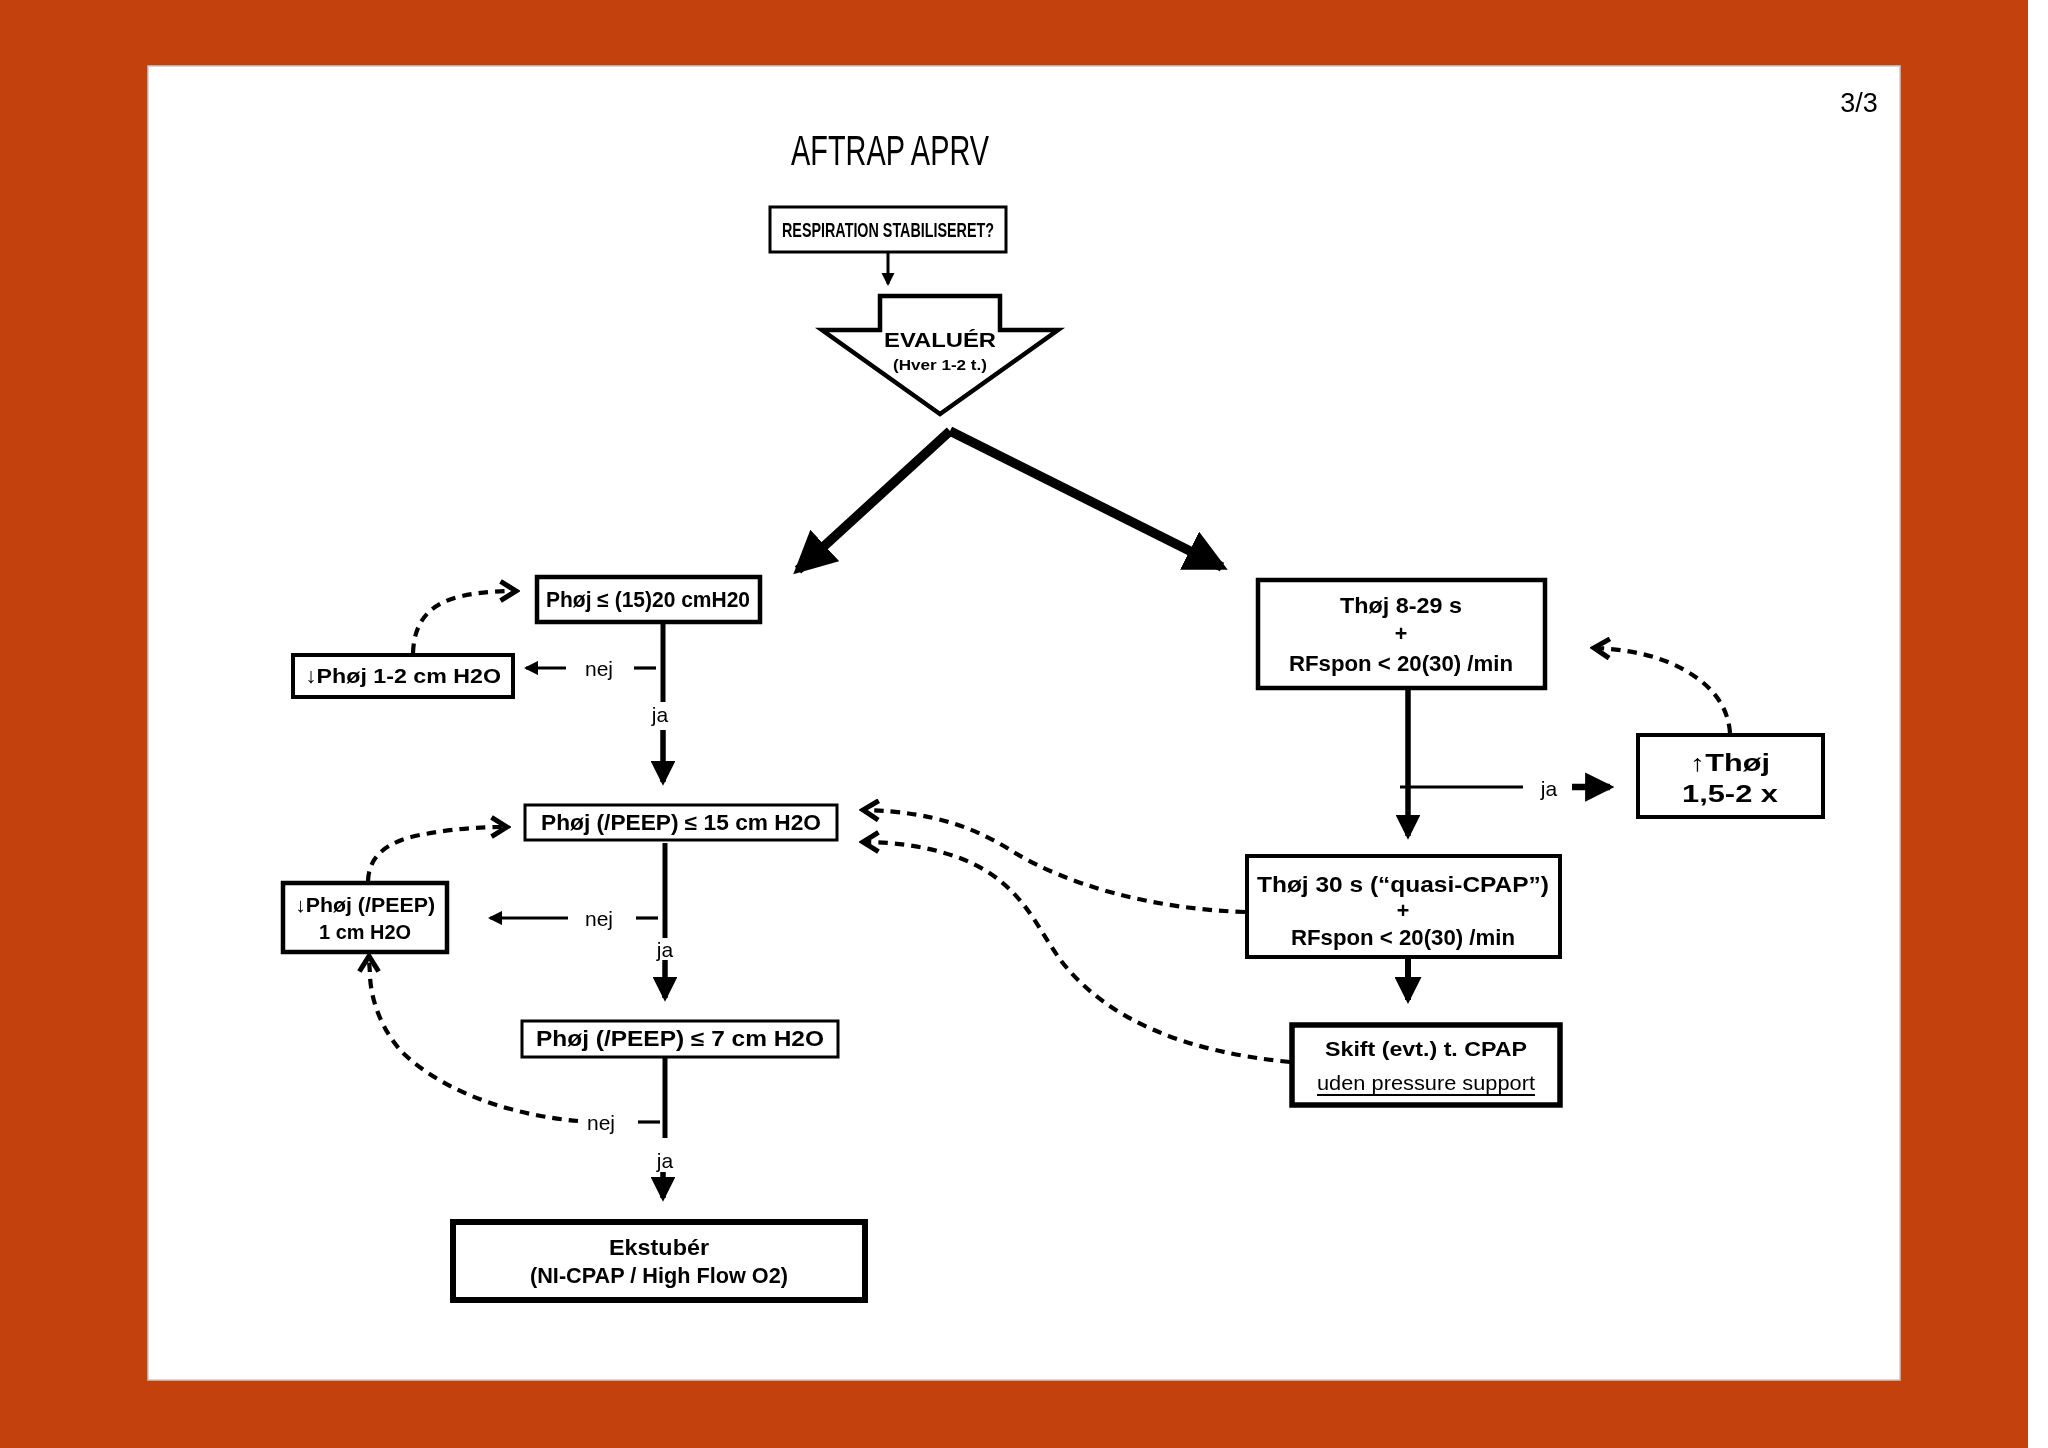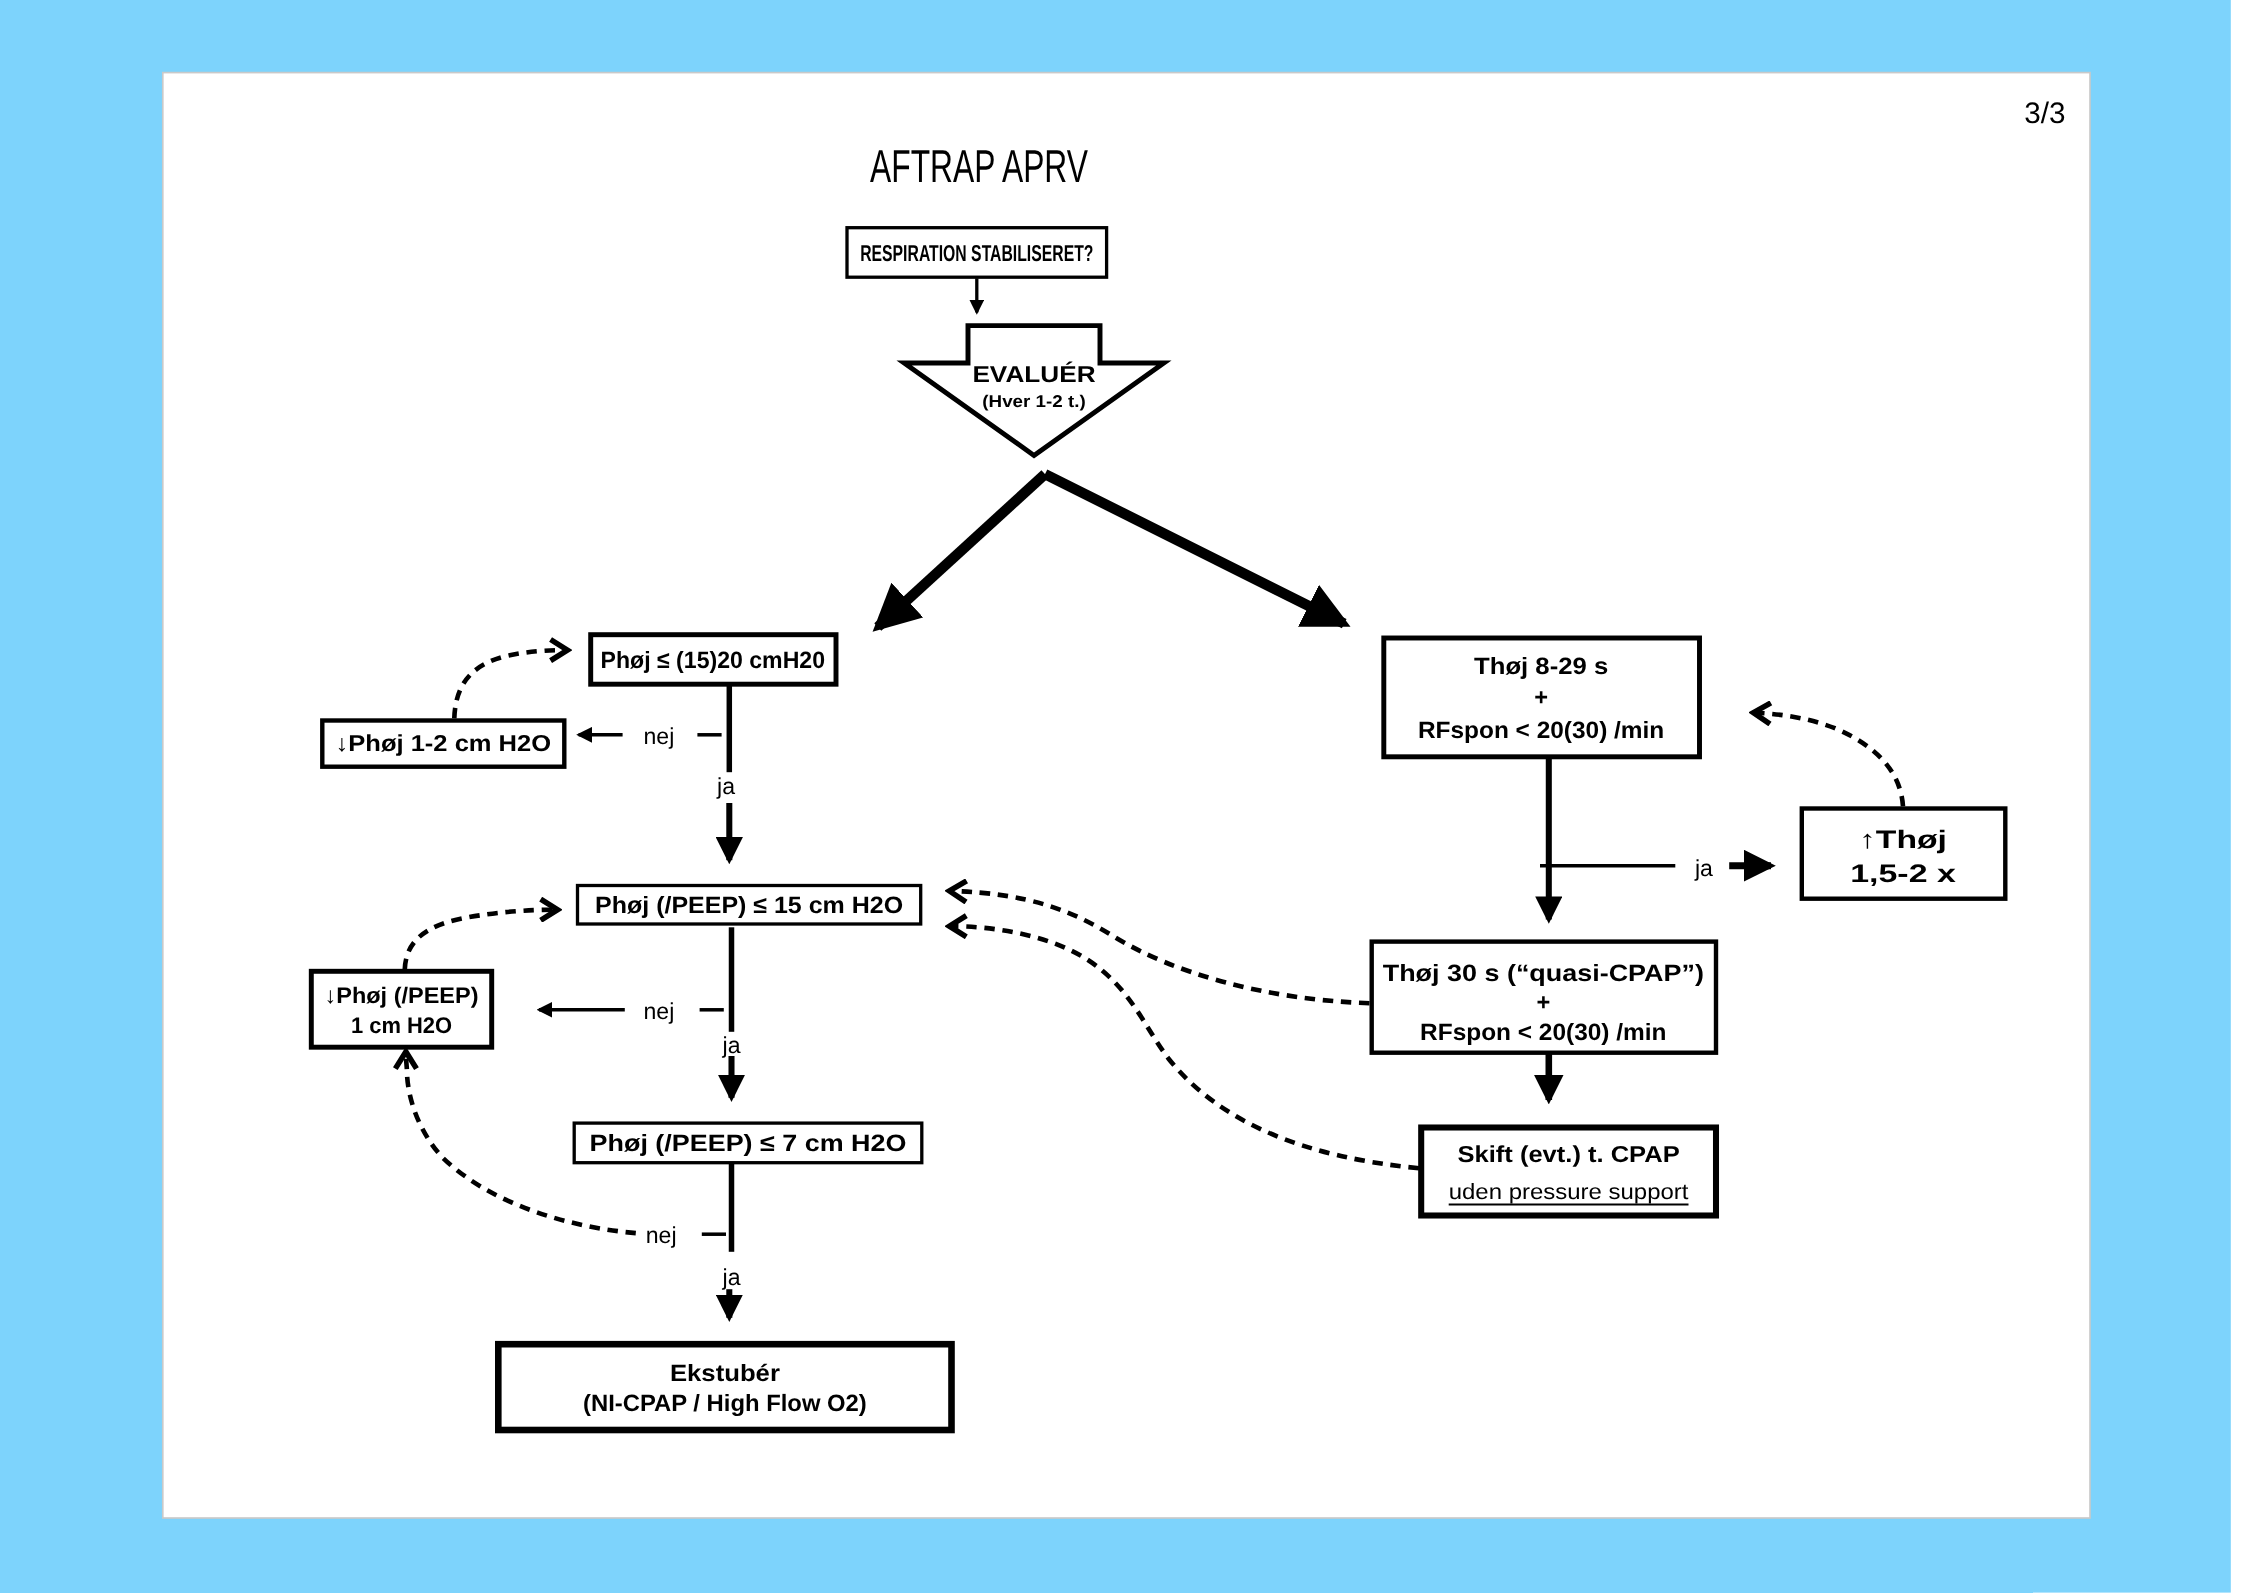--- a/index.html
+++ b/index.html
@@ -1,16 +1,16 @@
 <!DOCTYPE html>
 <html><head>
 <meta charset="utf-8">
 <style>
   html,body{margin:0;padding:0;background:#ffffff;}
-  .stage{width:2028px;height:1448px;position:relative;background:#7dd3fc;}
+  .stage{width:2028px;height:1448px;position:relative;background:#c2410c;}
   svg{display:block;}
   .box{fill:#ffffff;stroke:#000000;}
   .t{font-family:"Liberation Sans","DejaVu Sans",sans-serif;font-weight:bold;fill:#000;}
   .tr{font-family:"Liberation Sans","DejaVu Sans",sans-serif;font-weight:normal;fill:#000;}
   .ln{stroke:#000;fill:none;}
   .dot{stroke:#000;fill:none;stroke-dasharray:9.5 7;}
 </style>
 </head>
 <body>
 

